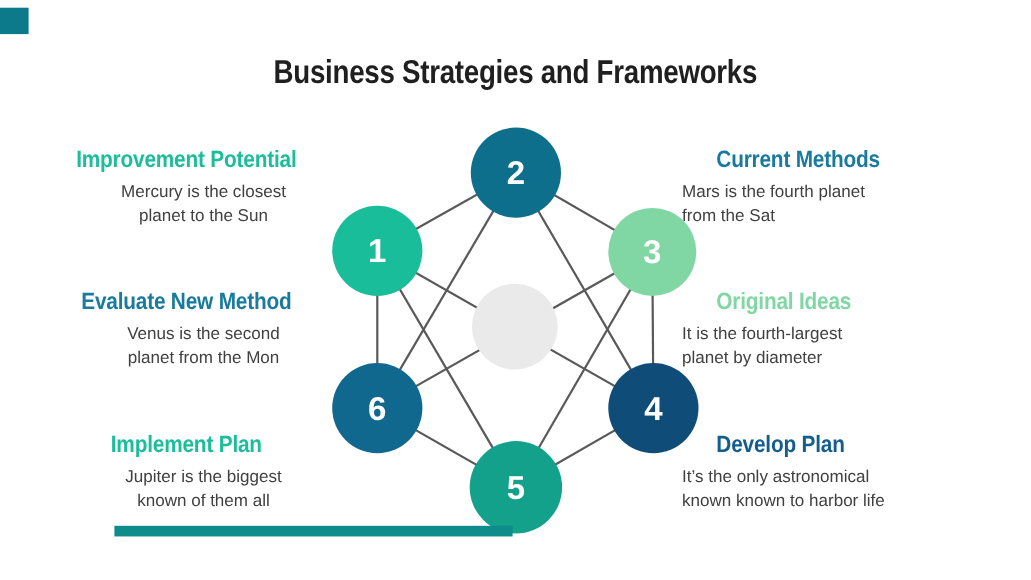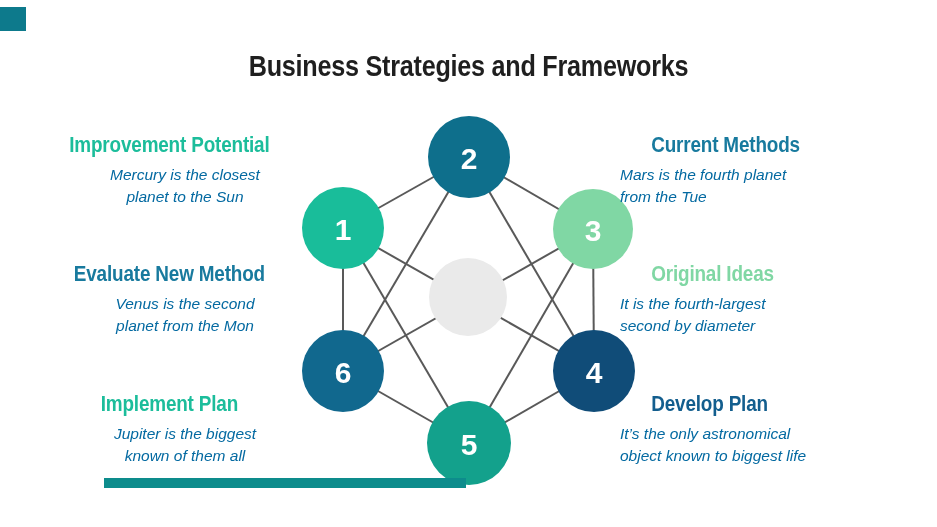--- a/index.html
+++ b/index.html
@@ -60,23 +60,22 @@
     margin-bottom: 6px;
     white-space: nowrap;
     transform: scaleX(0.88);
   }
   .text-block.left  .block-heading { transform-origin: left center; }
   .text-block.right .block-heading { transform-origin: right center; }
 
   .block-body {
     font-size: 15.5px;
     line-height: 1.42;
-    color: #0369a1;
+    color: #404040;
     white-space: pre-line;
-    font-style: italic;
   }
 </style>
 </head>
 <body>
 
 <div class="slide">
 
   <div class="corner-square" style="background: rgb(13, 122, 140);"></div>
 
   <h1 class="title">Business Strategies and Frameworks</h1>
@@ -123,30 +122,30 @@
 
   <div class="text-block left row3">
     <div class="block-heading" style="color: rgb(28, 189, 155);">Implement Plan</div>
     <div class="block-body">Jupiter is the biggest
 known of them all</div>
   </div>
 
   <div class="text-block right row1">
     <div class="block-heading" style="color: rgb(24, 122, 158);">Current Methods</div>
     <div class="block-body">Mars is the fourth planet
-from the Tue</div>
+from the Sat</div>
   </div>
 
   <div class="text-block right row2">
     <div class="block-heading" style="color: rgb(128, 215, 164);">Original Ideas</div>
     <div class="block-body">It is the fourth-largest
-second by diameter</div>
+planet by diameter</div>
   </div>
 
   <div class="text-block right row3">
     <div class="block-heading" style="color: rgb(19, 94, 142);">Develop Plan</div>
     <div class="block-body">It’s the only astronomical
-object known to biggest life</div>
+known known to harbor life</div>
   </div>
 
   <div class="bottom-bar" style="background: rgb(13, 140, 140);"></div>
 
 </div>
 
 </body></html>

